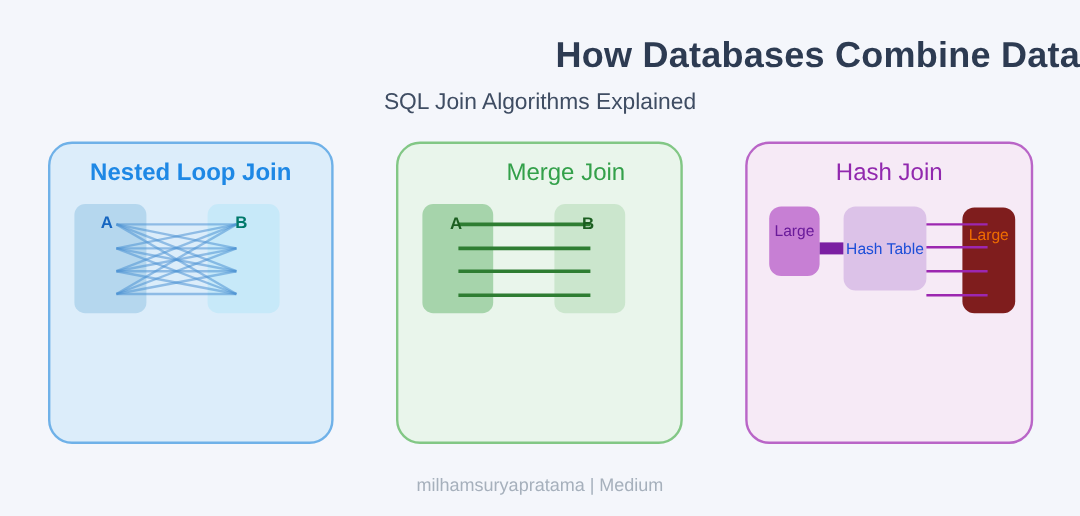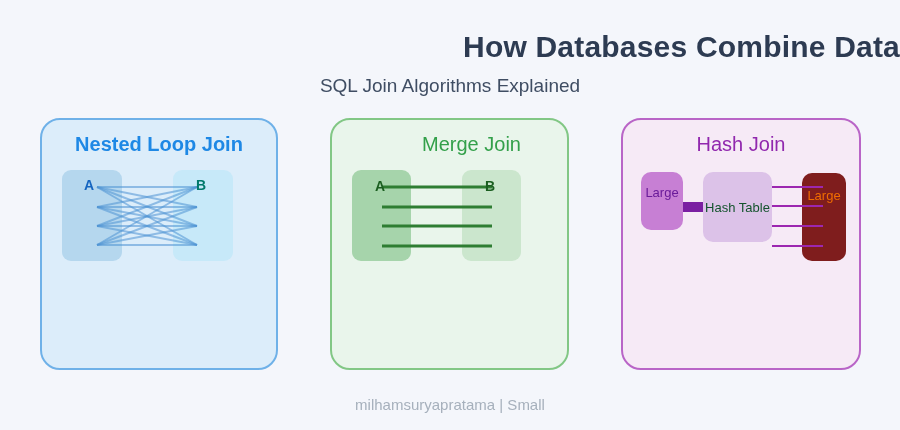--- a/index.html
+++ b/index.html
@@ -60,21 +60,21 @@
     position: absolute; left: 18px; top: 52px; width: 42px; height: 58px;
     background: #c77fd4; border-radius: 10px;
     text-align: center; padding-top: 13px;
     font-size: 13px; color: #6a1b9a;
   }
   .hash .connector { position: absolute; left: 60px; top: 82px; width: 20px; height: 10px; background: #7b1fa2; }
   .hash .box-table {
     position: absolute; left: 80px; top: 52px; width: 69px; height: 70px;
     background: #dcc2e8; border-radius: 10px;
     display: flex; align-items: center; justify-content: center;
-    font-size: 13px; color: #14532d; white-space: nowrap;
+    font-size: 13px; color: #1d4ed8; white-space: nowrap;
   }
   .hash .box-large {
     position: absolute; left: 179px; top: 53px; width: 44px; height: 88px;
     background: #7f1d1d; border-radius: 10px;
     text-align: center; padding-top: 15px;
     font-size: 13px; color: #ef6c00;
   }
   .hash-lines line { stroke: #9c27b0; stroke-width: 2; }
 
   
@@ -136,13 +136,13 @@
   <div class="box-table">Hash Table</div>
   <div class="box-large">Large</div>
   <svg class="lines-svg hash-lines" width="240" height="252">
     <line x1="149" y1="67" x2="200" y2="67"></line>
     <line x1="149" y1="86" x2="200" y2="86"></line>
     <line x1="149" y1="106" x2="200" y2="106"></line>
     <line x1="149" y1="126" x2="200" y2="126"></line>
   </svg>
 </div>
 
-<div class="footer">milhamsuryapratama | Small</div>
+<div class="footer">milhamsuryapratama | Medium</div>
 
 </body></html>

